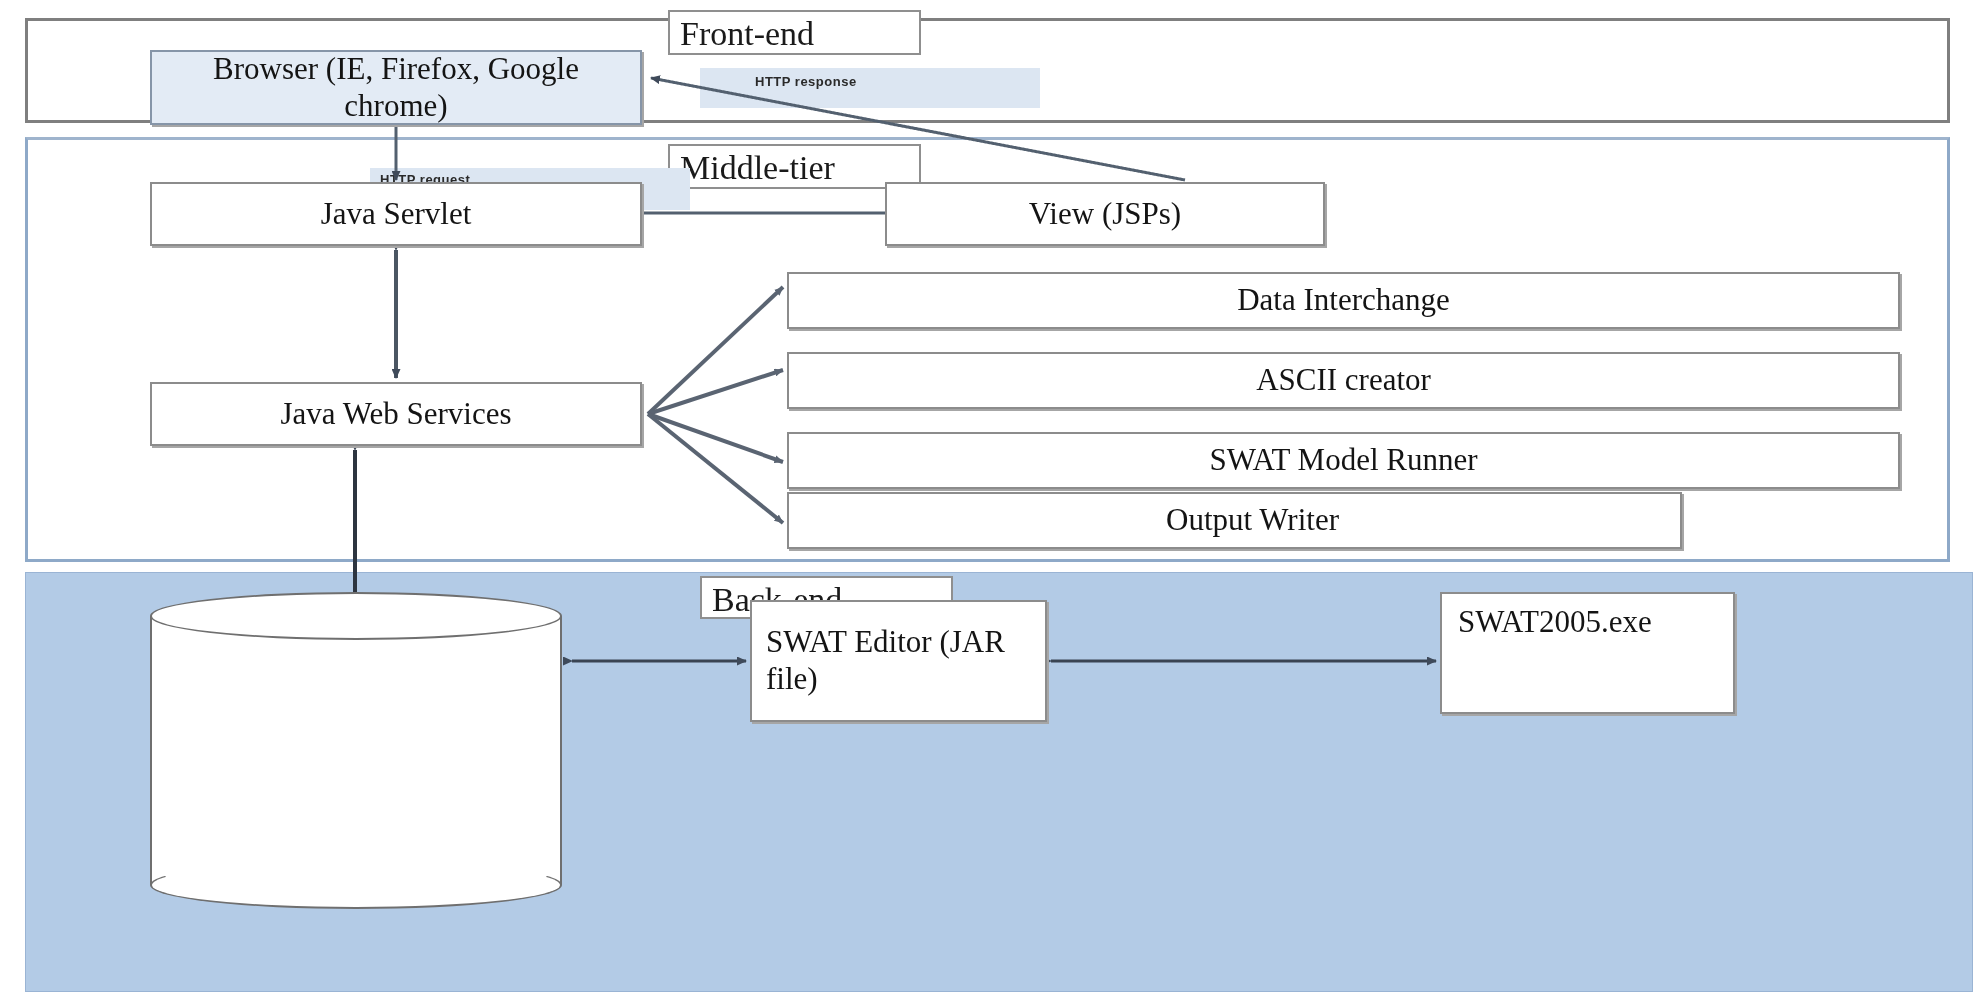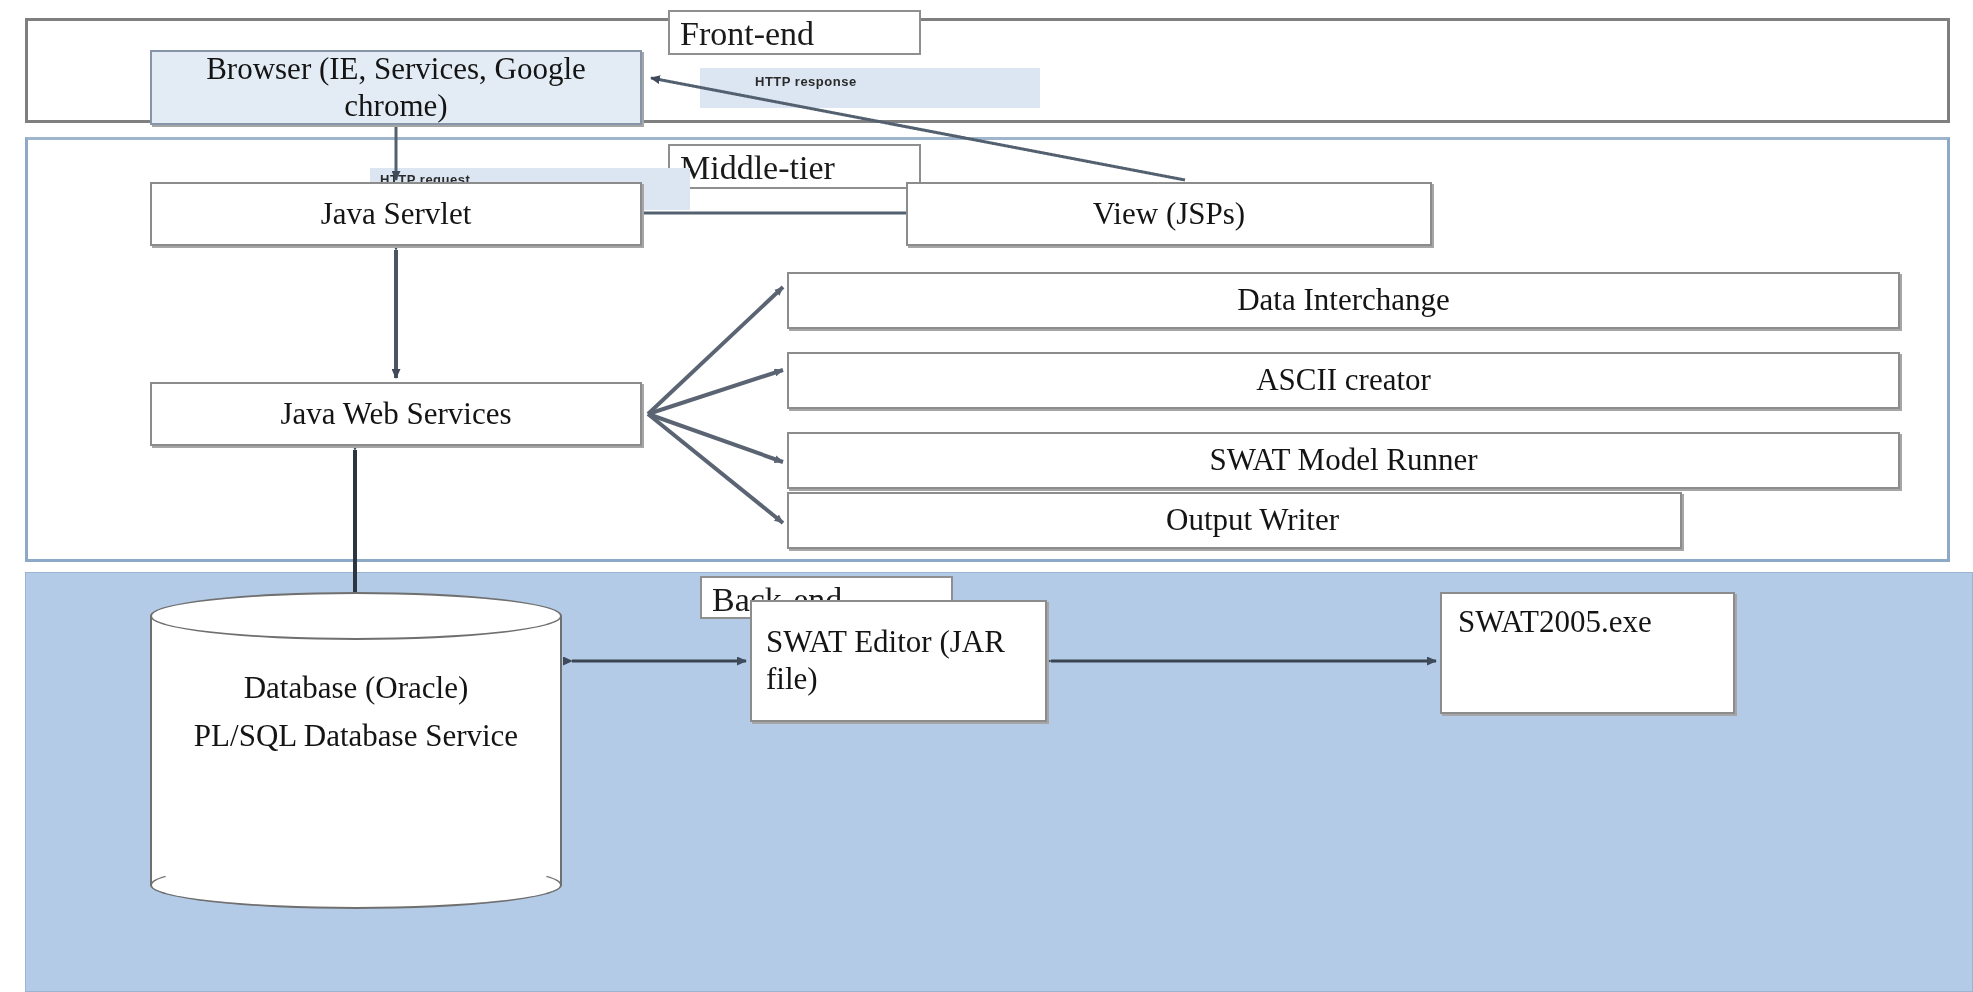--- a/index.html
+++ b/index.html
@@ -94,21 +94,21 @@
   .node.top-left-text {
     align-items: flex-start;
     justify-content: flex-start;
     text-align: right;
     padding: 10px 0 0 16px;
   }
 
   
   .n-browser   { left: 150px; top: 50px;  width: 492px; height: 75px; }
   .n-servlet   { left: 150px; top: 182px; width: 492px; height: 64px; }
-  .n-view      { left: 906px; top: 182px; width: 526px; height: 64px; }
+  .n-view      { left: 885px; top: 182px; width: 440px; height: 64px; }
   .n-webservices { left: 150px; top: 382px; width: 492px; height: 64px; }
   .n-datainter { left: 787px; top: 272px; width: 1113px; height: 57px; }
   .n-ascii     { left: 787px; top: 352px; width: 1113px; height: 57px; }
   .n-swatrun   { left: 787px; top: 432px; width: 1113px; height: 57px; }
   .n-outwriter { left: 787px; top: 492px; width: 895px; height: 57px; padding-left: 44px; }
   .n-swateditor{ left: 750px; top: 600px; width: 297px; height: 122px; }
   .n-swatexe   { left: 1440px; top: 592px; width: 295px; height: 122px; }
 
   
   .cylinder {
@@ -215,37 +215,33 @@
     <line x1="648" y1="414" x2="783" y2="462" stroke="#5a6472" stroke-width="4" marker-end="url(#ahs)"></line>
     <line x1="648" y1="414" x2="783" y2="523" stroke="#5a6472" stroke-width="4" marker-end="url(#ahs)"></line>
 
     <line x1="355" y1="450" x2="355" y2="612" stroke="#2d3540" stroke-width="4" marker-start="url(#ah)" marker-end="url(#ah)"></line>
 
     <line x1="572" y1="661" x2="746" y2="661" stroke="#3a4452" stroke-width="3" marker-start="url(#ah)" marker-end="url(#ah)"></line>
 
     <line x1="1051" y1="661" x2="1436" y2="661" stroke="#3a4452" stroke-width="3" marker-start="url(#ah)" marker-end="url(#ah)"></line>
   </svg>
 
-  <div class="node shaded n-browser">Browser (IE, Services, Google chrome)</div>
+  <div class="node shaded n-browser">Browser (IE, Firefox, Google chrome)</div>
 
   <div class="node n-servlet">Java Servlet</div>
   <div class="node n-view">View (JSPs)</div>
   <div class="node n-webservices">Java Web Services</div>
 
   <div class="node n-datainter">Data Interchange</div>
   <div class="node n-ascii">ASCII creator</div>
   <div class="node n-swatrun">SWAT Model Runner</div>
   <div class="node n-outwriter">Output Writer</div>
 
   <div class="cylinder">
     <div class="cyl-body"></div>
     <div class="cyl-bottom"></div>
     <div class="cyl-top"></div>
-    <div class="cyl-label">
-      <div>Database (Oracle)</div>
-      <div>PL/SQL Database Service</div>
-    </div>
   </div>
 
   <div class="node left-text n-swateditor">SWAT Editor (JAR file)</div>
   <div class="node top-left-text n-swatexe">SWAT2005.exe</div>
 
 </div>
 
 </body></html>

